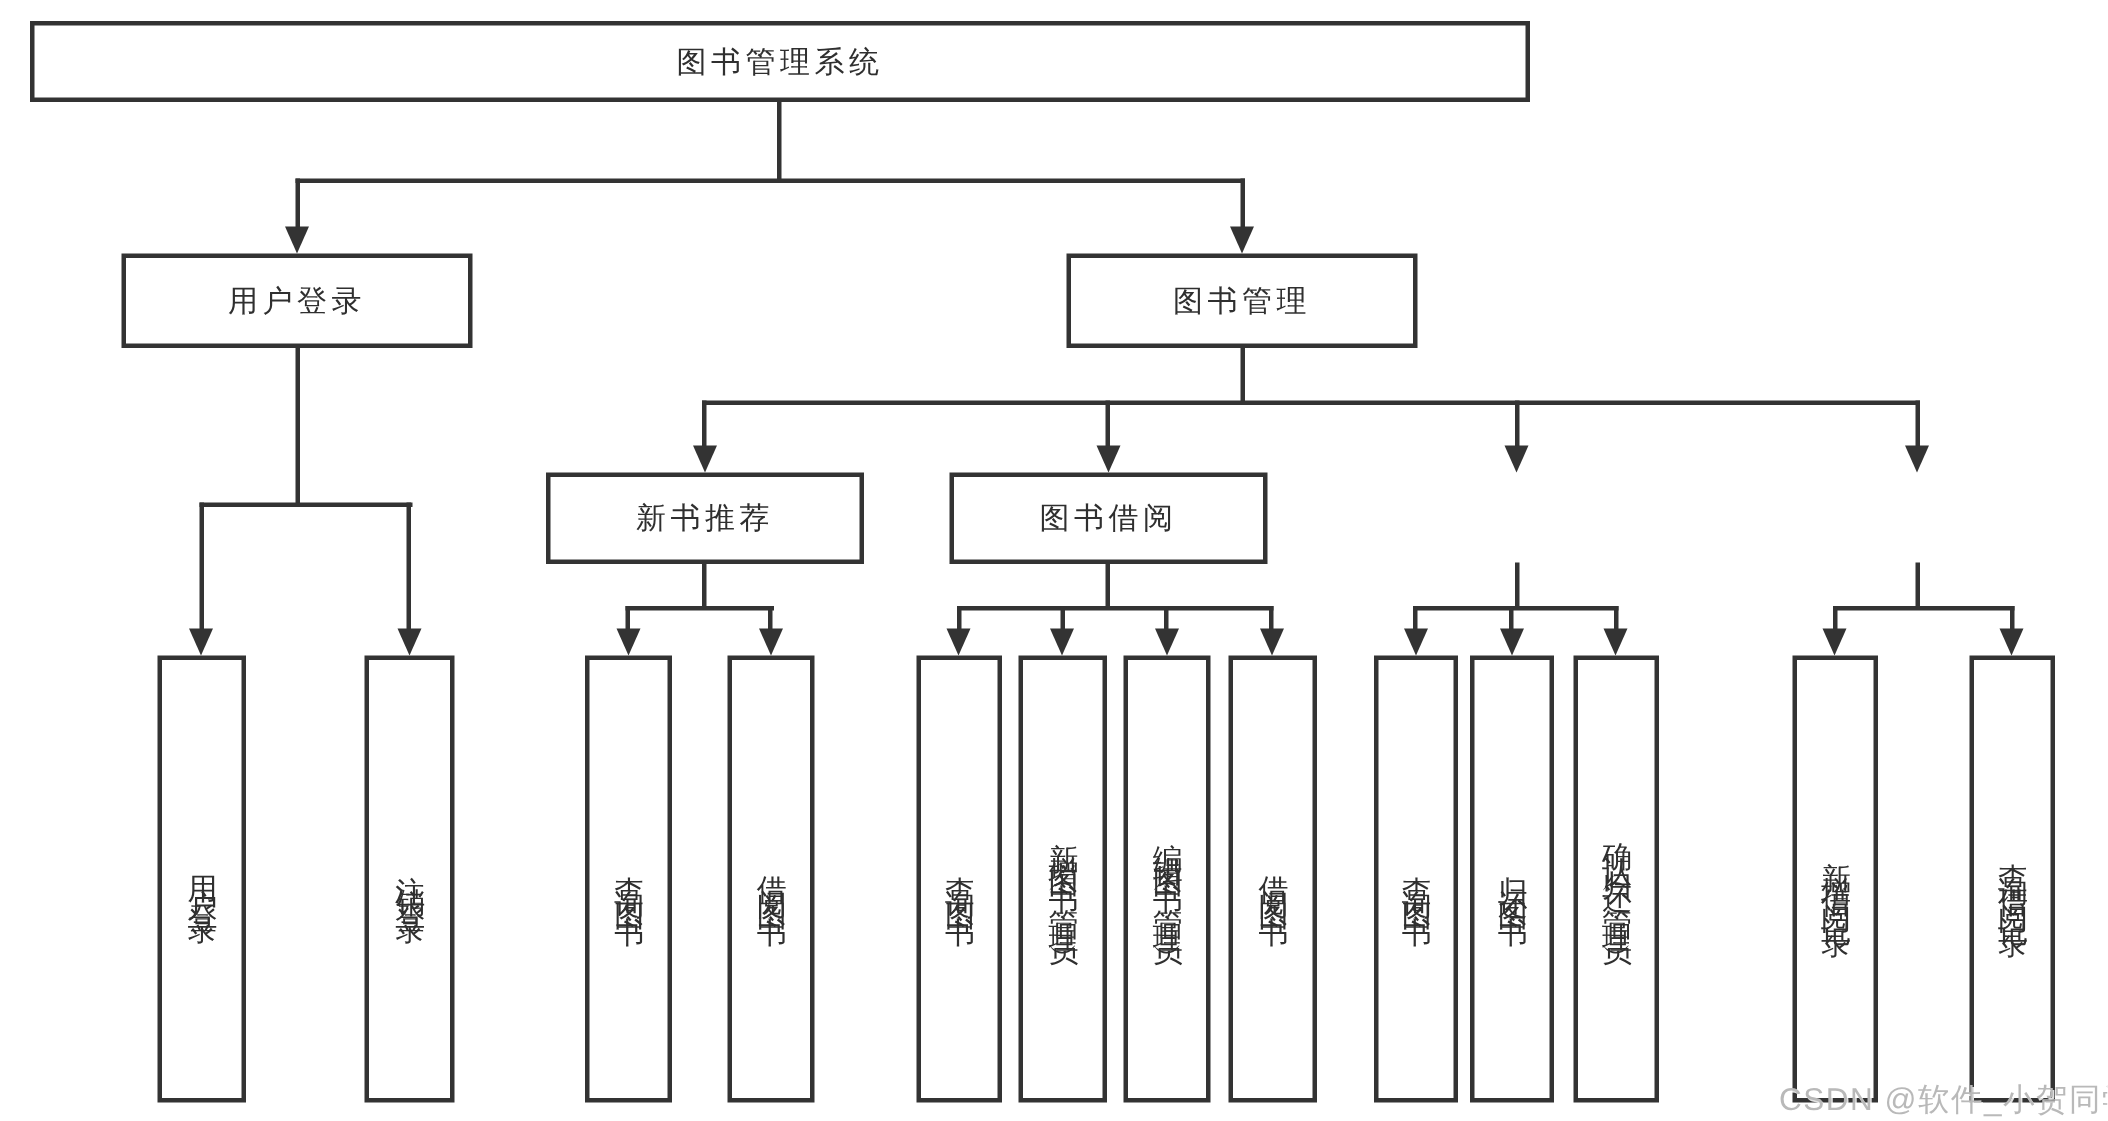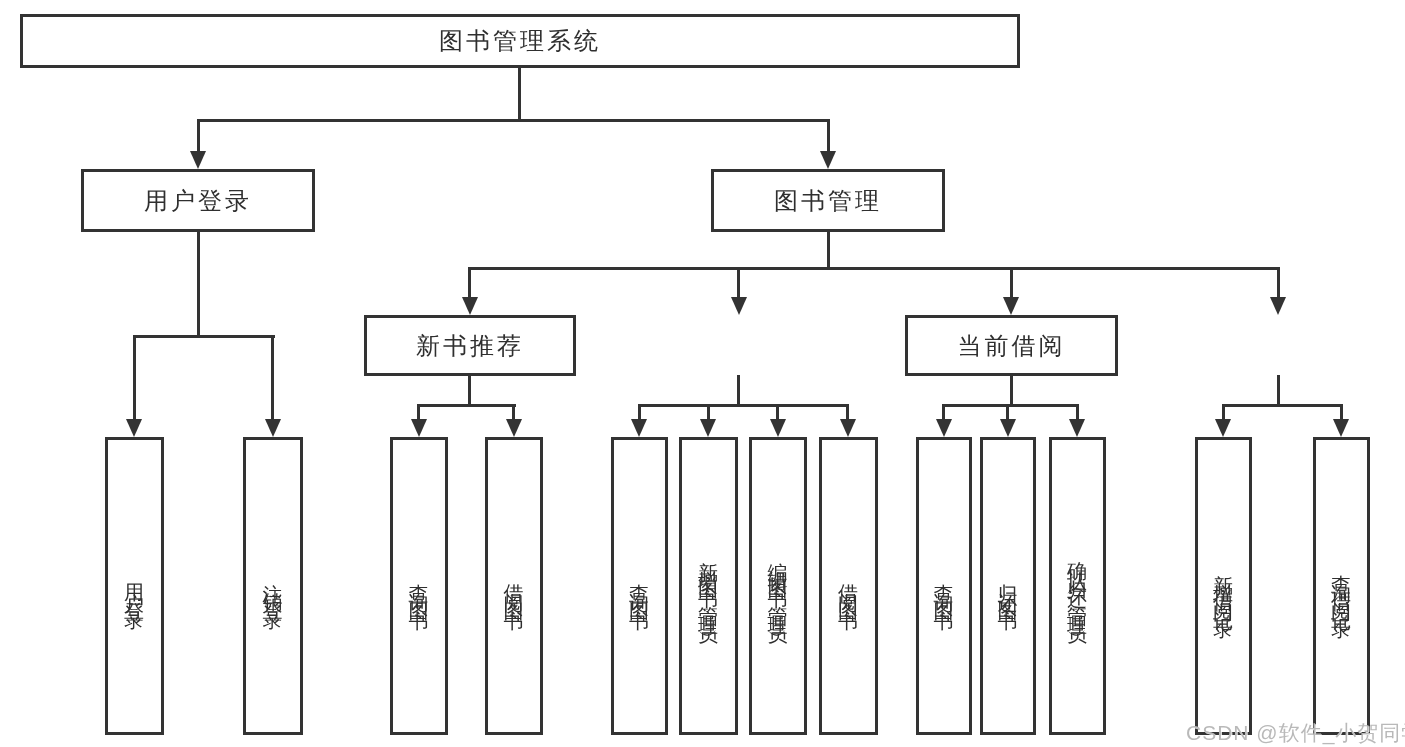--- a/index.html
+++ b/index.html
@@ -15,21 +15,21 @@
     position: absolute;
     box-sizing: border-box;
     border: 3px solid #333333;
     background: #ffffff;
     display: flex;
     align-items: center;
     justify-content: center;
     color: #2f2f2f;
   }
   .hbox {
-    font-size: 24px;
+    font-size: 20px;
     letter-spacing: 3px;
     white-space: nowrap;
     font-family: Liberation Mono, monospace;
   }
   .vbox {
     writing-mode: vertical-rl;
     text-orientation: mixed;
     font-size: 20px;
     letter-spacing: 9px;
     line-height: 1;
@@ -63,22 +63,22 @@
 <div class="canvas">
 
   <div class="box hbox" style="left:20px;top:14px;width:1000px;height:54px">图书管理系统</div>
 
   <div class="box hbox" style="left:81px;top:169px;width:234px;height:63px">用户登录</div>
 
   <div class="box hbox" style="left:364px;top:315px;width:212px;height:61px">新书推荐</div>
 
   <div class="box hbox" style="left:711px;top:169px;width:234px;height:63px">图书管理</div>
 
+  <div class="box hbox" style="left:633px;top:315px;width:212px;height:61px">图书借阅</div>
 
-  <div class="box hbox" style="left:905px;top:315px;width:213px;height:61px">当前借阅</div>
 
 
   <div class="box vbox" style="left:105px;top:437px;width:59px;height:298px">用户登录</div>
 
   <div class="box vbox" style="left:243px;top:437px;width:60px;height:298px">注销登录</div>
 
   <div class="box vbox" style="left:390px;top:437px;width:58px;height:298px">查询图书</div>
 
   <div class="box vbox" style="left:485px;top:437px;width:58px;height:298px">借阅图书</div>
 

